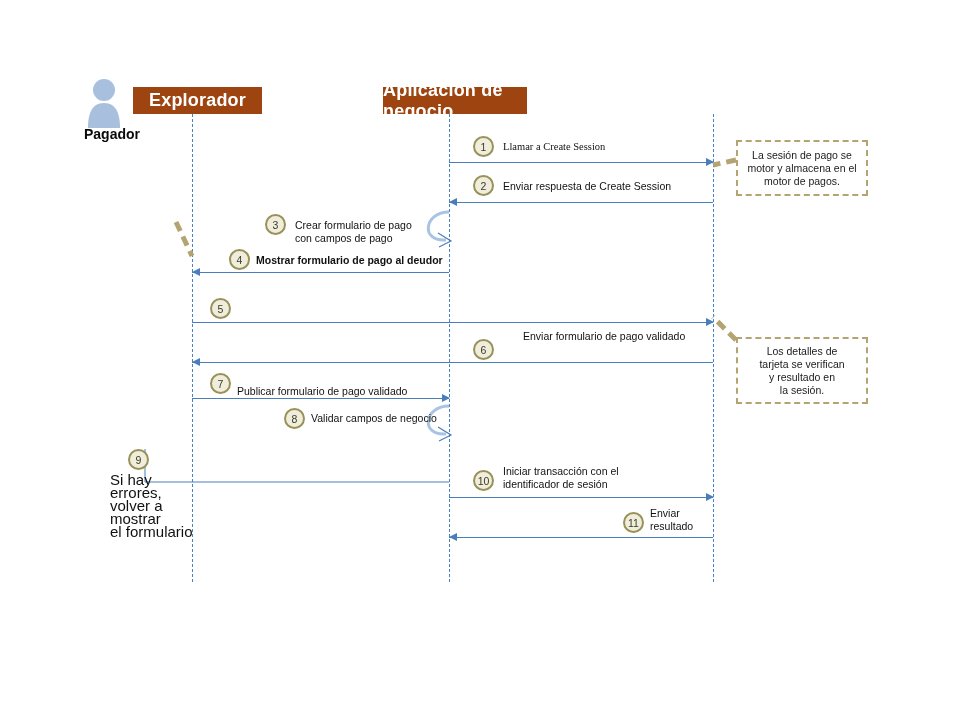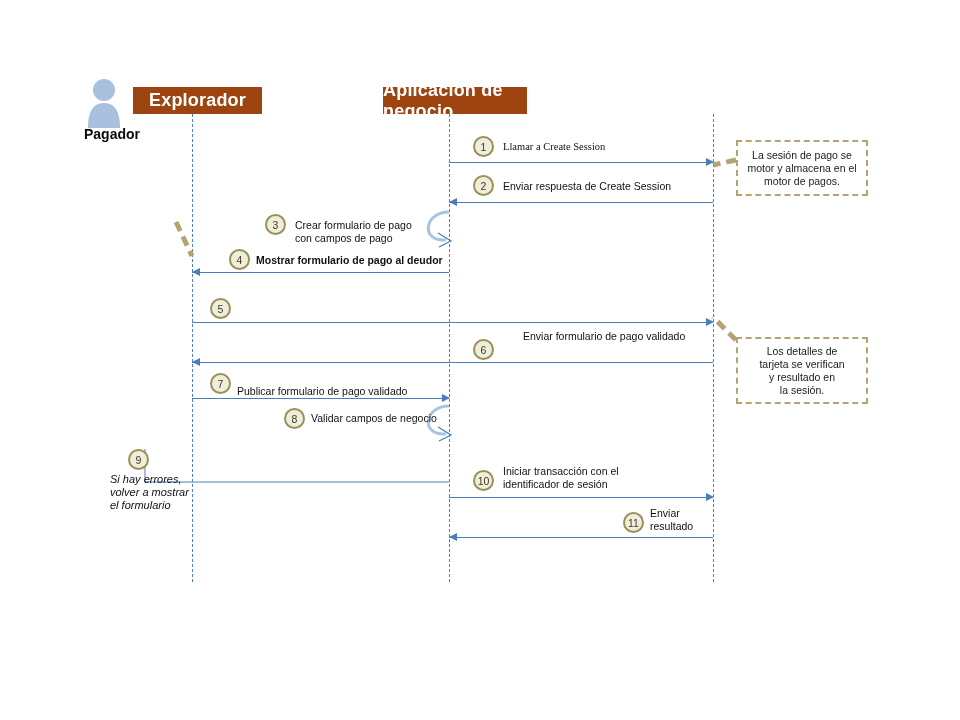--- a/index.html
+++ b/index.html
@@ -88,25 +88,24 @@
   }
   .step-label{
     position:absolute;
     font-size:10.5px;
     color:#111111;
     line-height:12.5px;
     white-space:pre-line;
   }
   .free-label{
     position:absolute;
-    font-size:11px;
+    font-size:15px;
     color:#111111;
     line-height:13px;
     white-space:pre-line;
-    font-style:italic;
   }
   svg.overlay{position:absolute;left:0;top:0;width:960px;height:720px;pointer-events:none;}
 </style>
 </head>
 <body>
 
 <div id="canvas">
 
   <div class="actor" style="left:84px;top:76px;width:40px;height:52px;">
     <svg width="40" height="52" viewBox="0 0 40 52">

